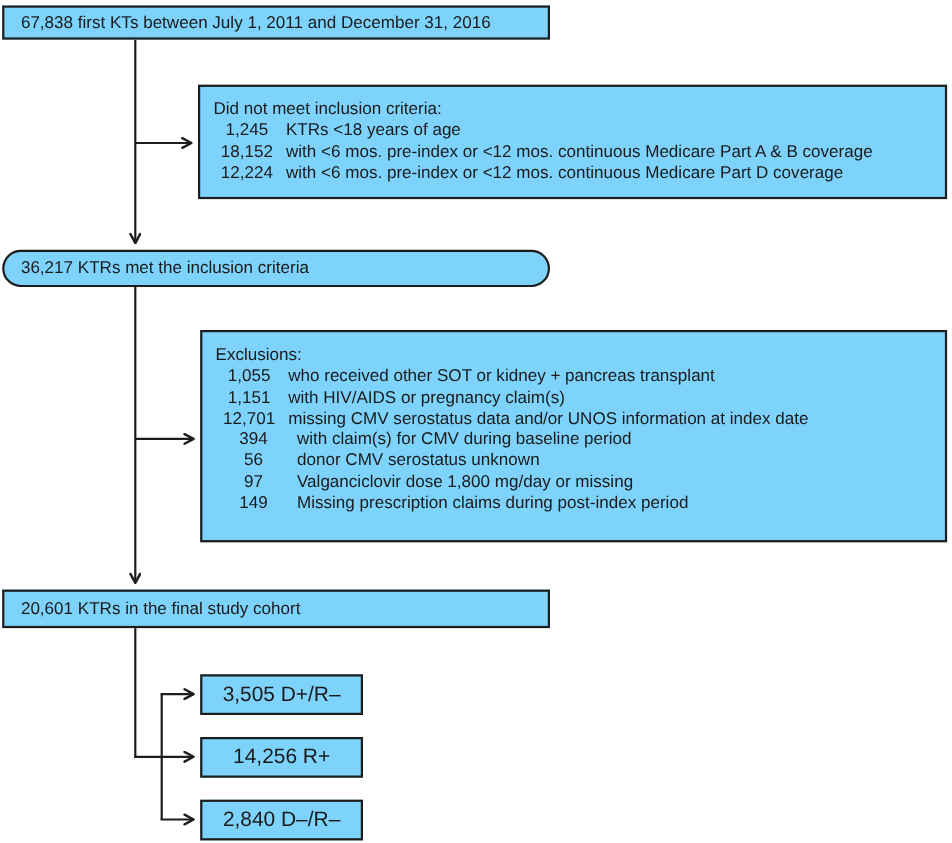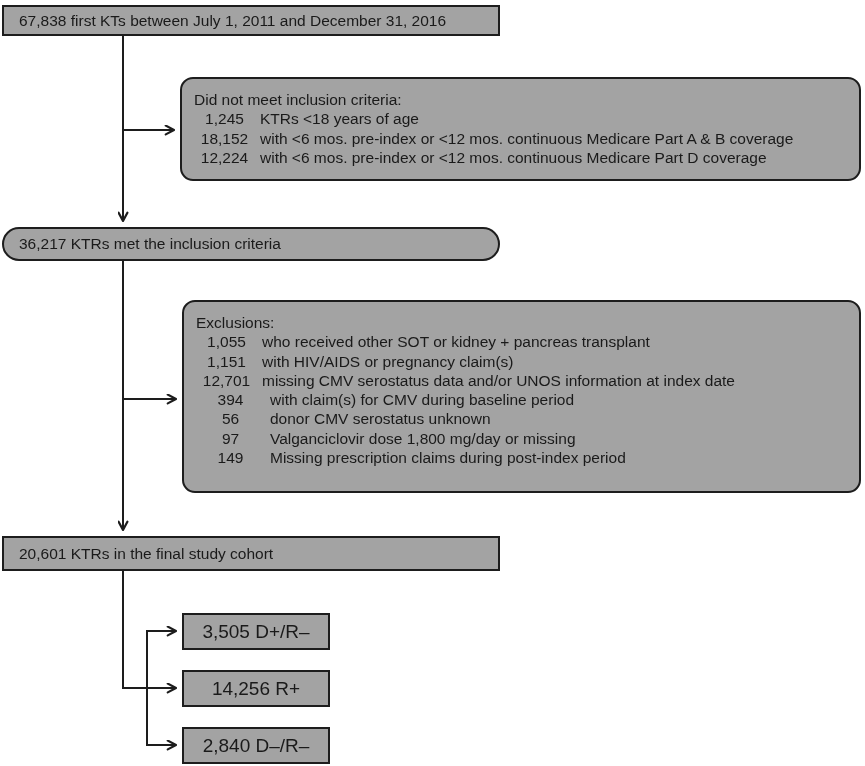--- a/index.html
+++ b/index.html
@@ -14,36 +14,35 @@
   }
   .connectors {
     position: absolute;
     left: 0; top: 0;
     width: 865px; height: 766px;
     pointer-events: none;
   }
   .box {
     position: absolute;
     box-sizing: border-box;
-    background: #a3a3a3;
+    background: #7dd3fc;
     border: 2px solid #1d1d1d;
   }
   .label-box {
     display: flex;
     align-items: center;
     padding-left: 15px;
     font-size: 15.5px;
     white-space: nowrap;
   }
   .detail-box {
     font-size: 15.5px;
     line-height: 19.3px;
     padding: 11px 10px 0 12px;
     white-space: nowrap;
-    border-radius: 13px;
   }
   .detail-title { }
   .crit-line { display: flex; }
   .crit-line .num {
     flex: 0 0 auto;
     width: 61px;
     text-align: center;
   }
   .crit-line.lvl2 .num { width: 69px; }
   .crit-line .txt { margin-left: 5px; }

